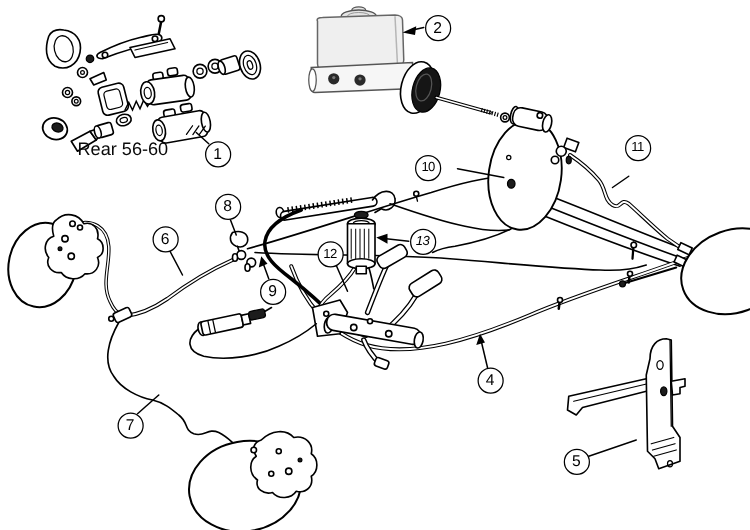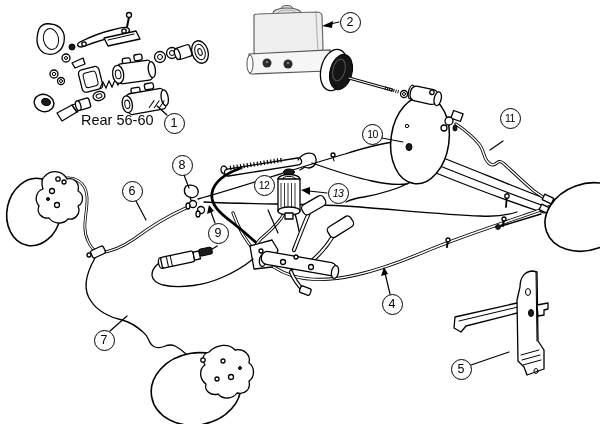--- a/index.html
+++ b/index.html
@@ -312,28 +312,28 @@
     <line class="leader" x1="215" y1="223" x2="211" y2="212"></line>
     <polygon class="ah" points="209,205 207,214 214,211"></polygon>
     <line class="leader" x1="366" y1="135" x2="403" y2="142"></line>
     <line class="leader" x1="503" y1="141" x2="490" y2="150"></line>
     <line class="leader" x1="268" y1="210" x2="278" y2="233"></line>
     <line class="leader" x1="327" y1="193" x2="309" y2="191"></line>
     <polygon class="ah" points="301,190 310,187 310,195"></polygon>
   </g>
 </svg>
 
-<div class="diagram-label" style="left:81px;top:112px;">Rear 56-60</div>
+<div class="diagram-label" style="left:62px;top:112px;">Rear 56-60</div>
 
 <div class="callout" style="left:163.5px;top:112.5px;">1</div>
 <div class="callout" style="left:339.5px;top:11.5px;">2</div>
 <div class="callout" style="left:381.5px;top:293.5px;">4</div>
 <div class="callout" style="left:450.5px;top:358.5px;">5</div>
 <div class="callout" style="left:121.5px;top:180.5px;">6</div>
 <div class="callout" style="left:93.5px;top:329.5px;">7</div>
 <div class="callout" style="left:171.5px;top:154.5px;">8</div>
 <div class="callout" style="left:207.5px;top:222.5px;">9</div>
-<div class="callout two" style="left:362px;top:123.5px;text-align:right;">10</div>
+<div class="callout two" style="left:332px;top:123.5px;text-align:right;">10</div>
 <div class="callout two" style="left:499.5px;top:108px;text-align:right;">11</div>
-<div class="callout two" style="left:253.5px;top:175px;">12</div>
+<div class="callout two" style="left:253.5px;top:193px;">12</div>
 <div class="callout two" style="left:327.5px;top:182.5px;font-style:italic;">13</div>
 
 </div>
 
 </body></html>

